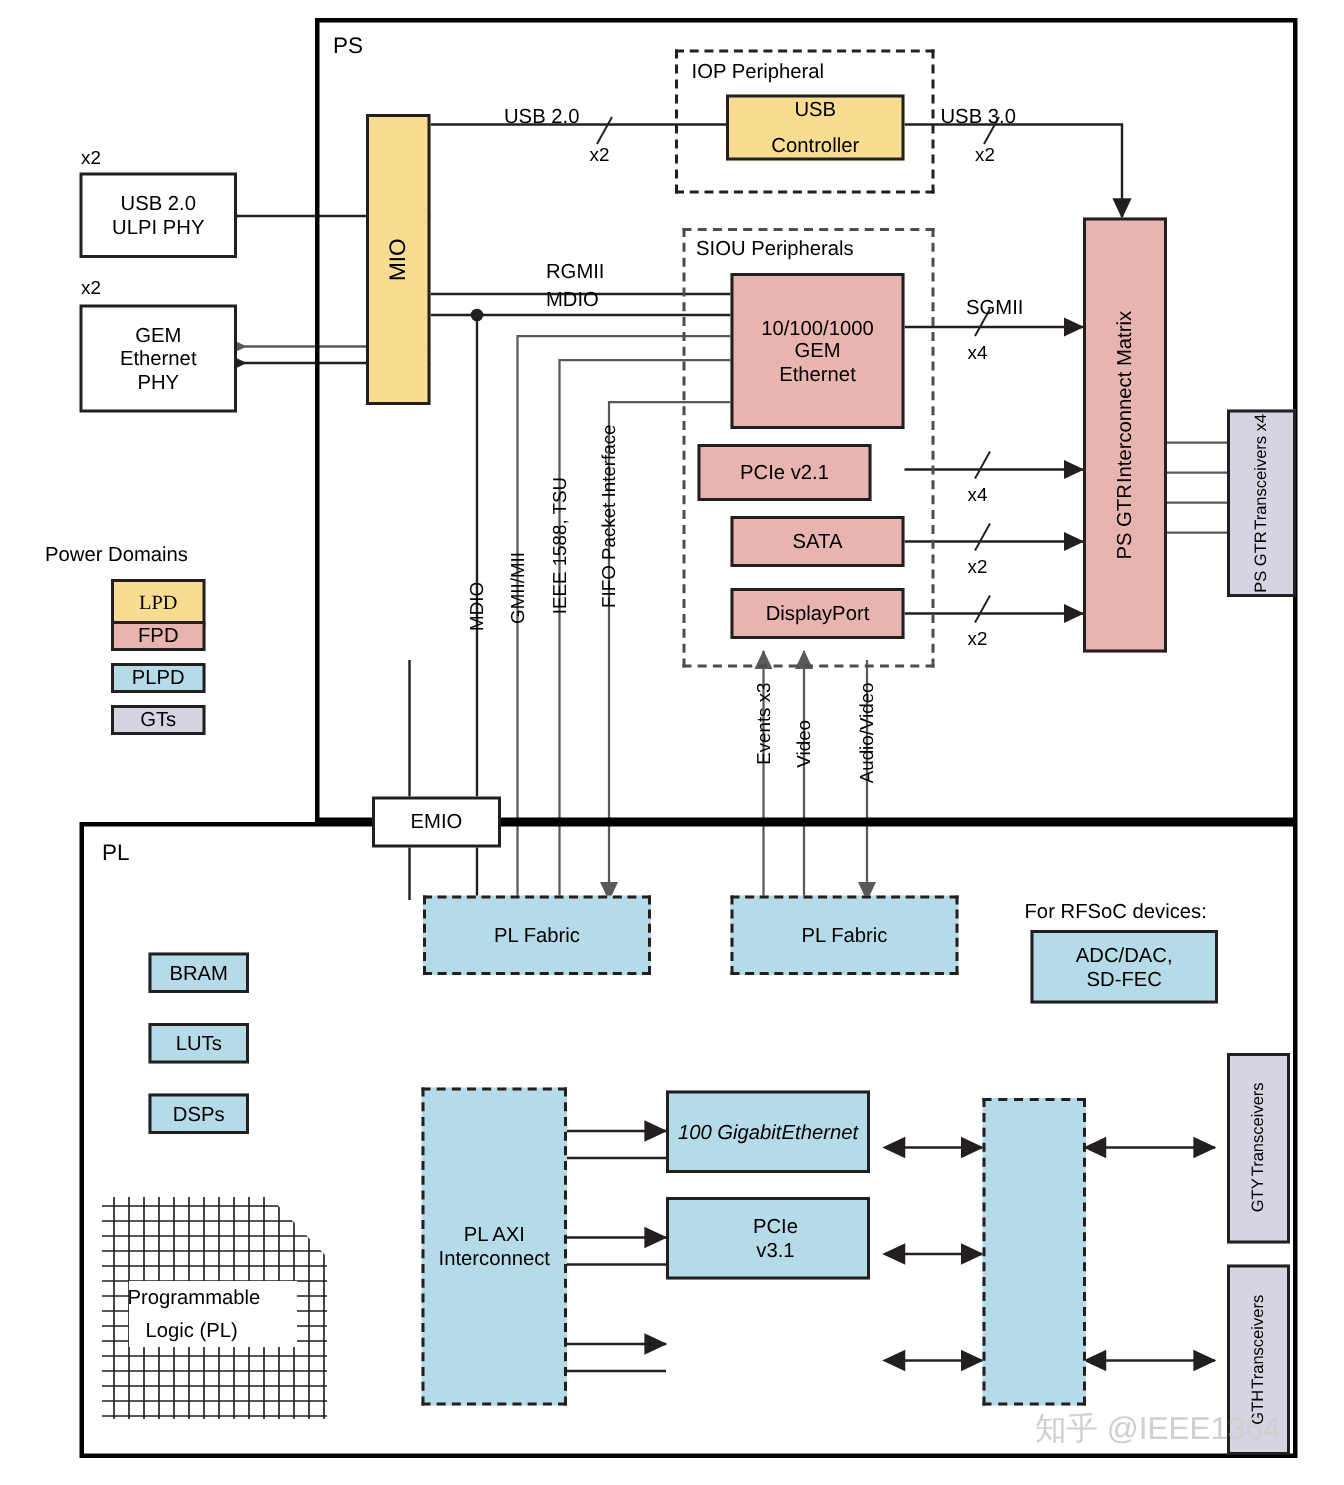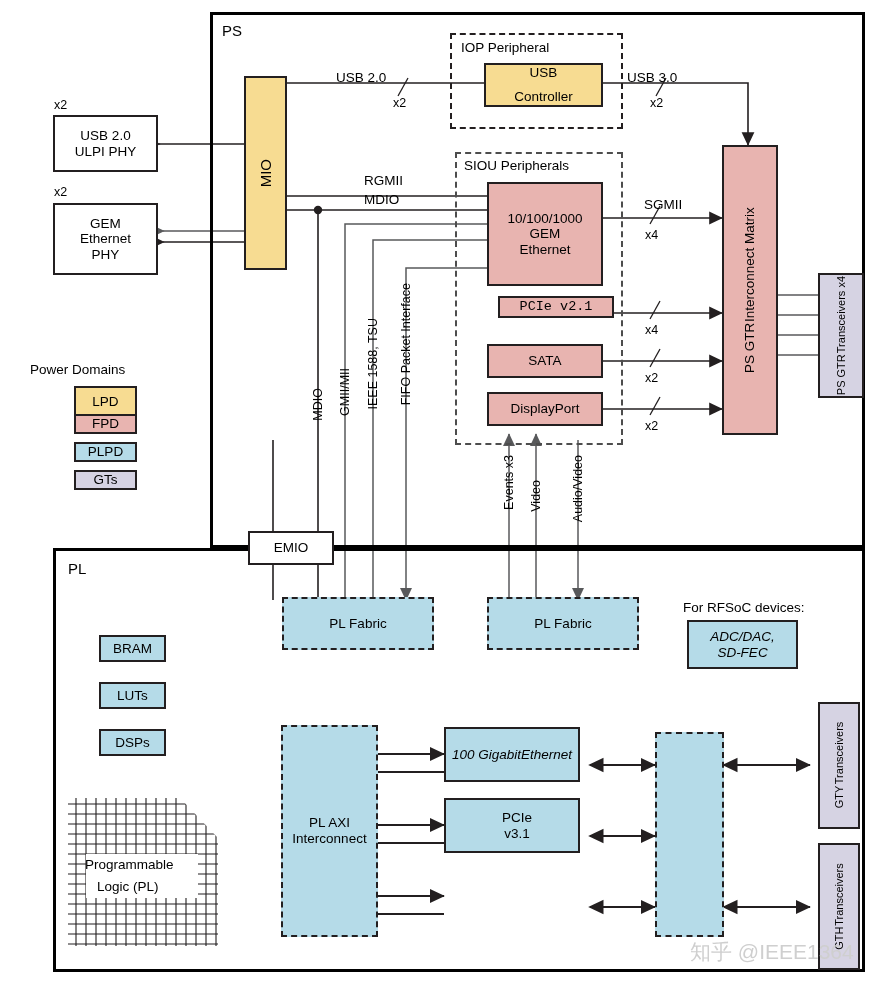--- a/index.html
+++ b/index.html
@@ -164,21 +164,21 @@
   <div class="lbl f12" style="left:650px;top:96px;">x2</div>
 
   <div class="box dashg" style="left:455px;top:152px;width:168px;height:293px;background:transparent;"></div>
   <div class="lbl f13" style="left:464px;top:158px;">SIOU Peripherals</div>
 
   <div class="box solid fpd" style="left:487px;top:182px;width:116px;height:104px;flex-direction:column;font-size:13.5px;">
     <span>10/100/1000</span>
     <span>GEM</span>
     <span>Ethernet</span>
   </div>
-  <div class="box solid fpd f13" style="left:498px;top:296px;width:116px;height:22px;font-family:Liberation Mono, monospace;">PCIe v2.1</div>
+  <div class="box solid fpd f13" style="left:465px;top:296px;width:116px;height:38px;">PCIe v2.1</div>
   <div class="box solid fpd f13" style="left:487px;top:392px;width:116px;height:34px;">DisplayPort</div>
   <div class="box solid fpd f13" style="left:487px;top:344px;width:116px;height:34px;">SATA</div>
 
   <div class="lbl f13" style="left:364px;top:173px;">RGMII</div>
   <div class="lbl f13" style="left:364px;top:192px;">MDIO</div>
   <div class="lbl f13" style="left:644px;top:197px;">SGMII</div>
   <div class="lbl f12" style="left:645px;top:228px;">x4</div>
   <div class="lbl f12" style="left:645px;top:323px;">x4</div>
   <div class="lbl f12" style="left:645px;top:371px;">x2</div>
   <div class="lbl f12" style="left:645px;top:419px;">x2</div>
@@ -199,32 +199,32 @@
   <div class="vlbl f12" style="left:311px;top:388px;">MDIO</div>
   <div class="vlbl f12" style="left:338px;top:368px;">GMII/MII</div>
   <div class="vlbl f12" style="left:366px;top:318px;">IEEE 1588, TSU</div>
   <div class="vlbl f12" style="left:399px;top:283px;">FIFO Packet Interface</div>
 
   <div class="vlbl f12" style="left:502px;top:455px;">Events x3</div>
   <div class="vlbl f12" style="left:529px;top:480px;">Video</div>
   <div class="vlbl f12" style="left:571px;top:455px;">Audio/Video</div>
 
   <div class="lbl f13" style="left:30px;top:362px;">Power Domains</div>
-  <div class="box solid lpd f13" style="left:74px;top:386px;width:63px;height:32px;">LPD</div>
+  <div class="box solid lpd f13" style="left:74px;top:386px;width:63px;height:32px;font-family:Liberation Serif, serif;">LPD</div>
   <div class="box solid fpd f13" style="left:74px;top:414px;width:63px;height:20px;">FPD</div>
   <div class="box solid plpd f13" style="left:74px;top:442px;width:63px;height:20px;">PLPD</div>
   <div class="box solid gts f13" style="left:74px;top:470px;width:63px;height:20px;">GTs</div>
 
   <div class="box solid white f13" style="left:248px;top:531px;width:86px;height:34px;z-index:5;">EMIO</div>
 
   <div class="box dash plpd f13" style="left:282px;top:597px;width:152px;height:53px;">PL Fabric</div>
   <div class="box dash plpd f13" style="left:487px;top:597px;width:152px;height:53px;">PL Fabric</div>
 
   <div class="lbl f13" style="left:683px;top:600px;">For RFSoC devices:</div>
-  <div class="box solid plpd" style="left:687px;top:620px;width:111px;height:49px;flex-direction:column;font-size:13.5px;font-style:italic;">
+  <div class="box solid plpd" style="left:687px;top:620px;width:125px;height:49px;flex-direction:column;font-size:13.5px;">
     <span>ADC/DAC,</span>
     <span>SD-FEC</span>
   </div>
 
   <div class="box solid plpd f13" style="left:99px;top:635px;width:67px;height:27px;">BRAM</div>
   <div class="box solid plpd f13" style="left:99px;top:682px;width:67px;height:27px;text-align:right;">LUTs</div>
   <div class="box solid plpd f13" style="left:99px;top:729px;width:67px;height:27px;">DSPs</div>
 
   <svg class="pl-grid" style="left:68px;top:798px;" width="150" height="148" viewBox="0 0 150 148">
     <g stroke="#231f20" stroke-width="1.1" fill="none">

